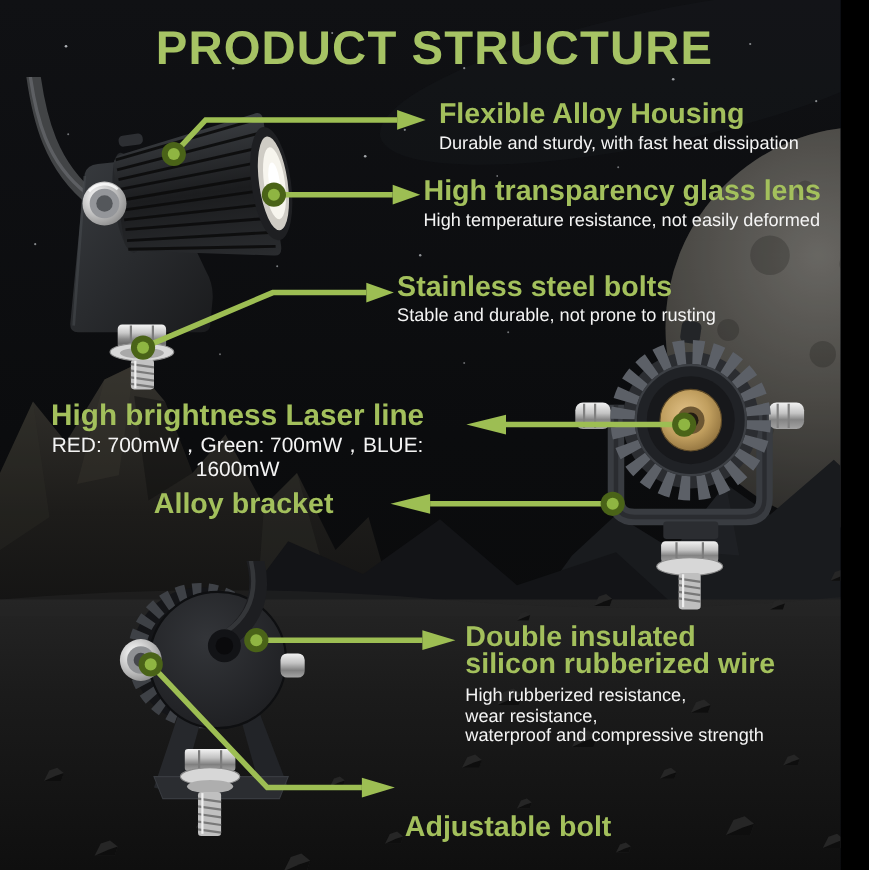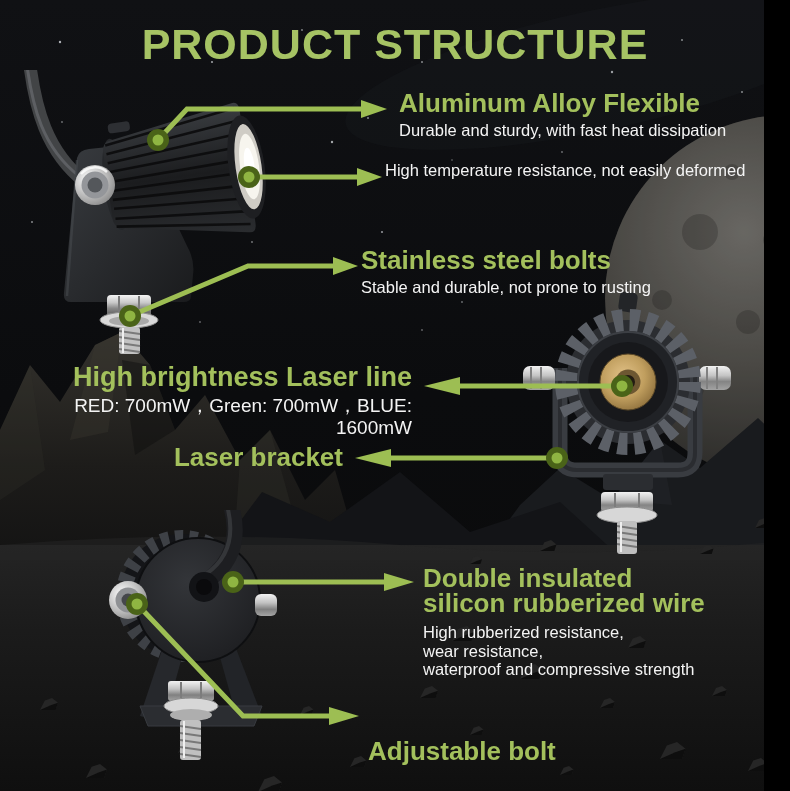--- a/index.html
+++ b/index.html
@@ -21,21 +21,21 @@
     font-size:26px; line-height:30px; letter-spacing:0;
   }
   .callout .s{
     margin:3px 0 0 0; color:#f4f4f4; font-weight:400;
     font-size:16.5px; line-height:19px;
   }
   .co-laser .h{font-size:27px; line-height:31px;}
   .co-laser .s{font-size:19px; line-height:22px; margin-top:2px;}
   .co-wire .h{line-height:25px;}
   .co-wire .s{margin-top:7px; line-height:18.5px;}
-  .align-r{text-align:right;}
+  .align-r{text-align:center;}
   svg{display:block;}
 </style>
 </head>
 <body>
 
 <div class="stage">
 
   <svg class="layer" width="790" height="791" viewBox="0 0 790 791">
     <defs>
       <linearGradient id="sky" x1="0" y1="0" x2="0" y2="1">
@@ -373,40 +373,41 @@
           <circle cx="233" cy="582" r="5.5" fill="#8fb542"></circle>
         </g>
       <g>
           <circle cx="137" cy="604" r="11" fill="#4a6318"></circle>
           <circle cx="137" cy="604" r="5.5" fill="#8fb542"></circle>
         </g>
     </g>
   </svg>
 
   <div class="callout" style="left:399px; top:88px;">
-    <p class="h">Aluminum Alloy Flexible</p>
+    <p class="h">Flexible Alloy Housing</p>
     <p class="s">Durable and sturdy, with fast heat dissipation</p>
   </div>
 
   <div class="callout" style="left:385px; top:158px;">
+    <p class="h">High transparency glass lens</p>
     <p class="s">High temperature resistance, not easily deformed</p>
   </div>
 
   <div class="callout" style="left:361px; top:245px;">
     <p class="h">Stainless steel bolts</p>
     <p class="s">Stable and durable, not prone to rusting</p>
   </div>
 
   <div class="callout co-laser align-r" style="left:20px; top:362px; width:392px;">
     <p class="h">High brightness Laser line</p>
     <p class="s">RED: 700mW，Green: 700mW，BLUE: 1600mW</p>
   </div>
 
   <div class="callout align-r" style="left:100px; top:442px; width:243px;">
-    <p class="h">Laser bracket</p>
+    <p class="h">Alloy bracket</p>
   </div>
 
   <div class="callout co-wire" style="left:423px; top:566px;">
     <p class="h"><span>Double insulated</span><br>
       <span>silicon rubberized wire</span></p>
     <p class="s"><span>High rubberized resistance,</span><br>
       <span>wear resistance,</span><br>
       <span>waterproof and compressive strength</span></p>
   </div>
 

